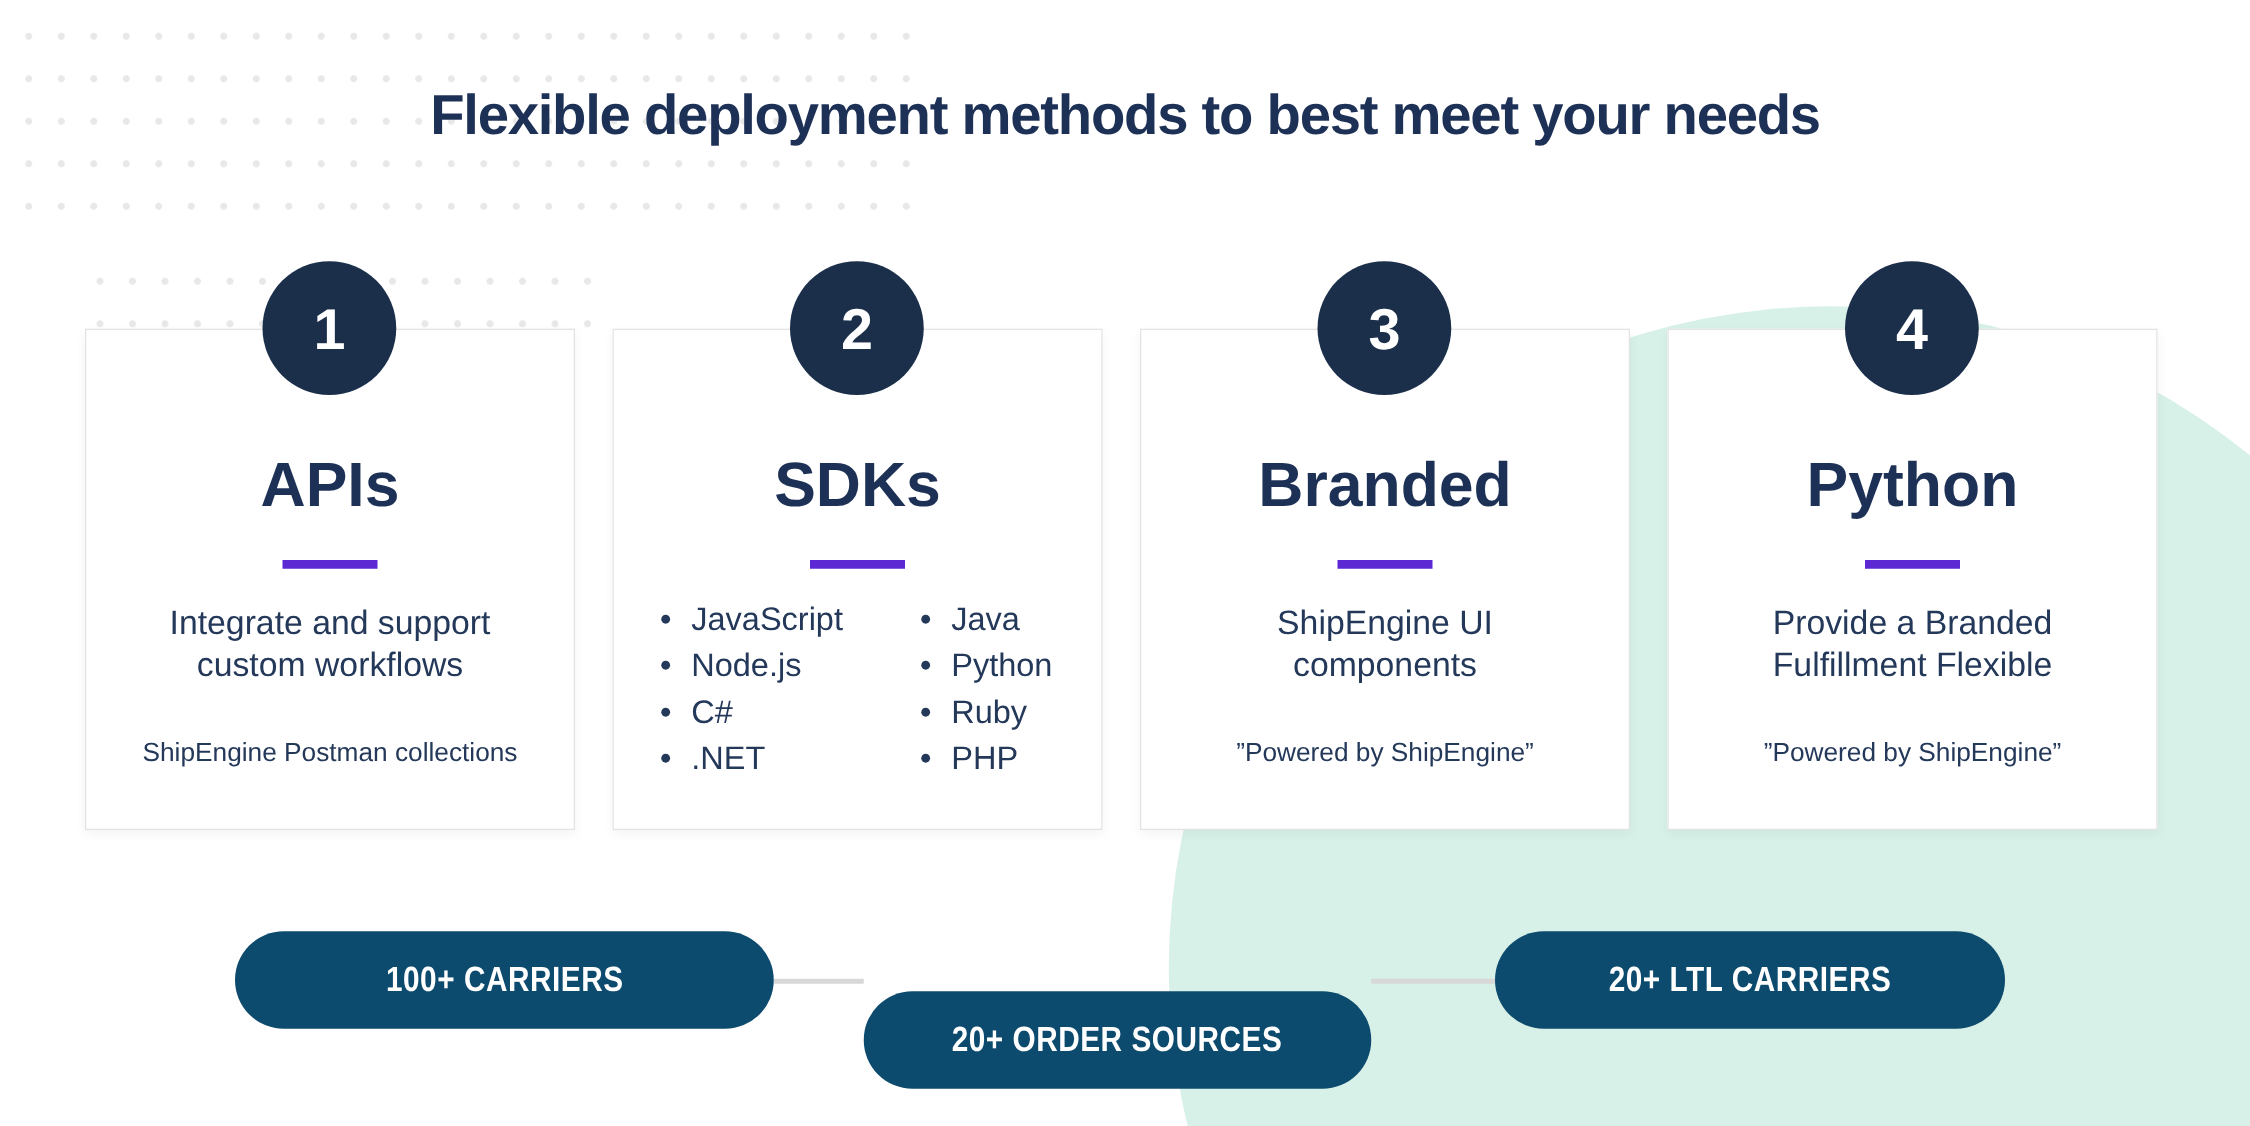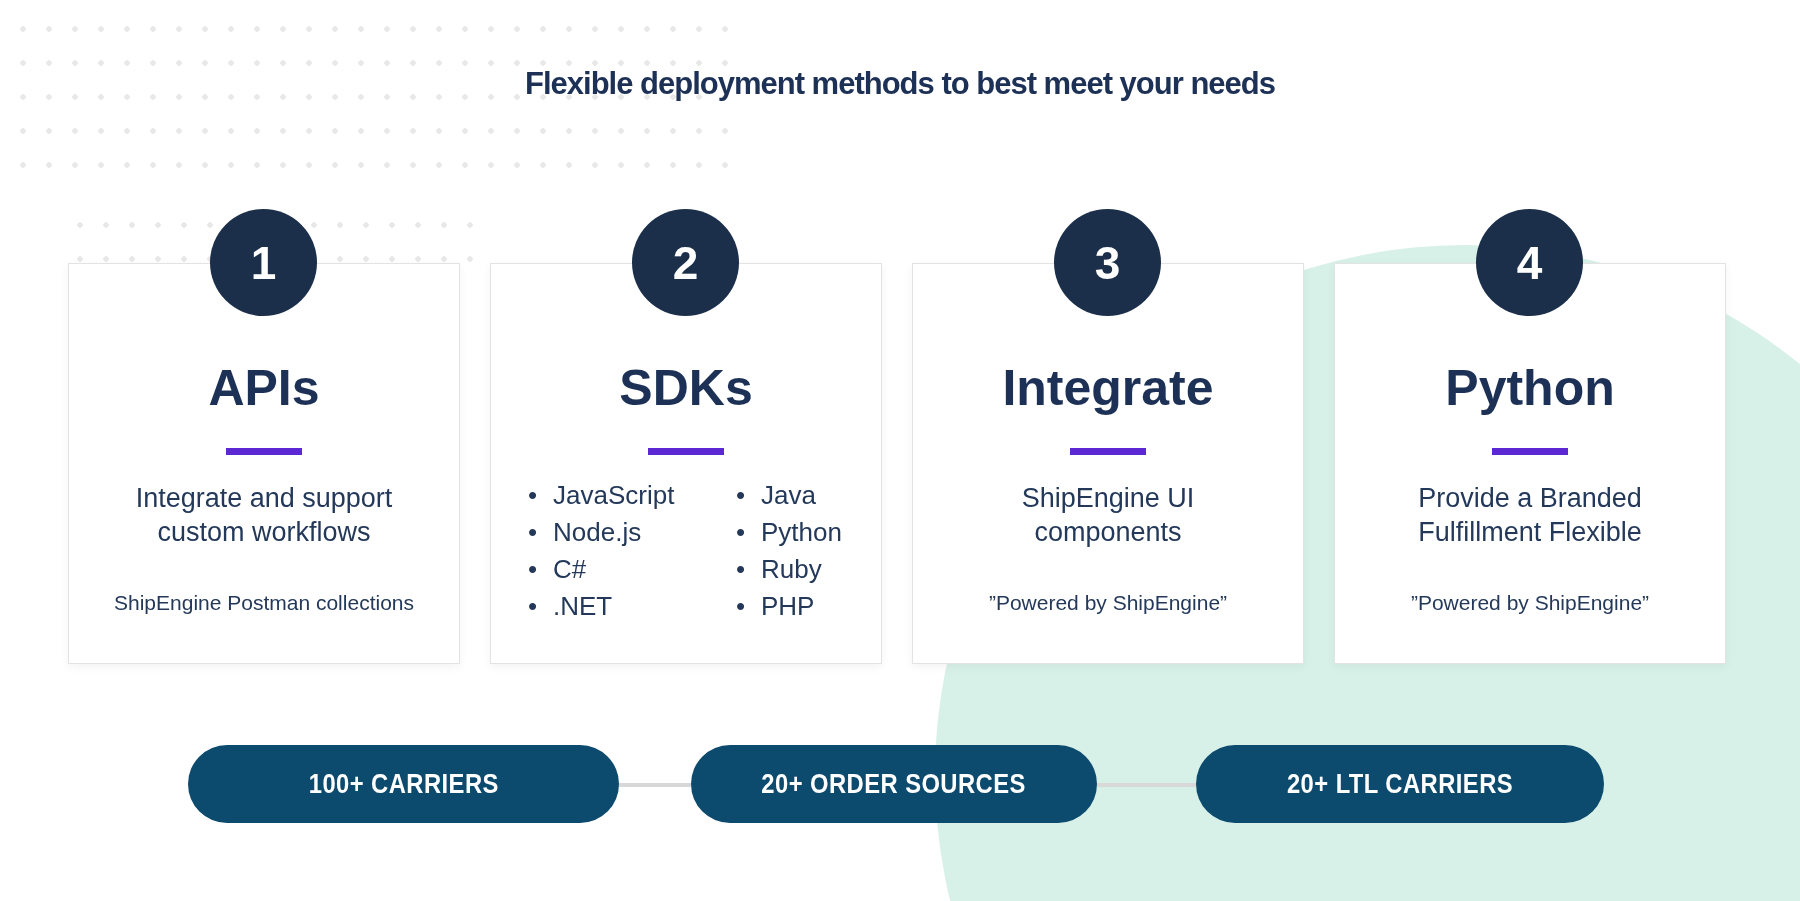--- a/index.html
+++ b/index.html
@@ -16,21 +16,21 @@
   .dots{
     position:absolute;
     background-image:radial-gradient(circle,#e8e8e8 2.5px,rgba(232,232,232,0) 3px);
     background-size:26px 34px;background-position:10px 12px;
   }
   .dots-a{left:0;top:0;width:748px;height:196px;}
   .dots-b{left:57px;top:196px;width:421px;height:84px;}
 
   .page-title{
     position:absolute;left:0;top:66px;width:100%;margin:0;text-align:center;
-    font-size:31px;font-weight:700;letter-spacing:-1px;color:#1d3156;
+    font-size:45px;font-weight:700;letter-spacing:-1px;color:#1d3156;
   }
 
   .card{
     position:absolute;top:263px;width:392px;height:401px;background:#ffffff;
     border:1px solid #e3e3e3;box-shadow:0 3px 9px rgba(0,0,0,0.05);
     box-sizing:border-box;
   }
   .card1{left:68px}.card2{left:490px}.card3{left:912px}.card4{left:1334px}
 
   .badge{
@@ -70,21 +70,21 @@
 
   .connector{position:absolute;top:783px;height:4px;background:#d8d8d8;}
   .c1{left:619px;width:72px;}
   .c2{left:1097px;width:99px;}
 
   .pill{
     position:absolute;top:745px;height:78px;border-radius:39px;background:#0c4a6e;
     display:flex;align-items:center;justify-content:center;
   }
   .p1{left:188px;width:431px;}
-  .p2{left:691px;width:406px;}
+  .p2{left:691px;width:406px;margin-top:48px;}
   .p3{left:1196px;width:408px;}
   .pill-label{
     color:#ffffff;font-size:28px;font-weight:700;letter-spacing:0.5px;
     transform:scaleX(0.85);white-space:nowrap;
   }
 </style>
 </head>
 <body>
 
 <div class="stage">
@@ -115,21 +115,21 @@
       <ul class="sdk-col col-right">
         <li>Java</li>
         <li>Python</li>
         <li>Ruby</li>
         <li>PHP</li>
       </ul>
     </div>
   </section>
 
   <section class="card card3">
-    <h2 class="card-title">Integrate</h2>
+    <h2 class="card-title">Branded</h2>
     <div class="divider"></div>
     <p class="card-desc">ShipEngine UI components</p>
     <p class="card-note">”Powered by ShipEngine”</p>
   </section>
 
   <section class="card card4">
     <h2 class="card-title">Python</h2>
     <div class="divider"></div>
     <p class="card-desc">Provide a Branded Fulfillment Flexible</p>
     <p class="card-note">”Powered by ShipEngine”</p>

